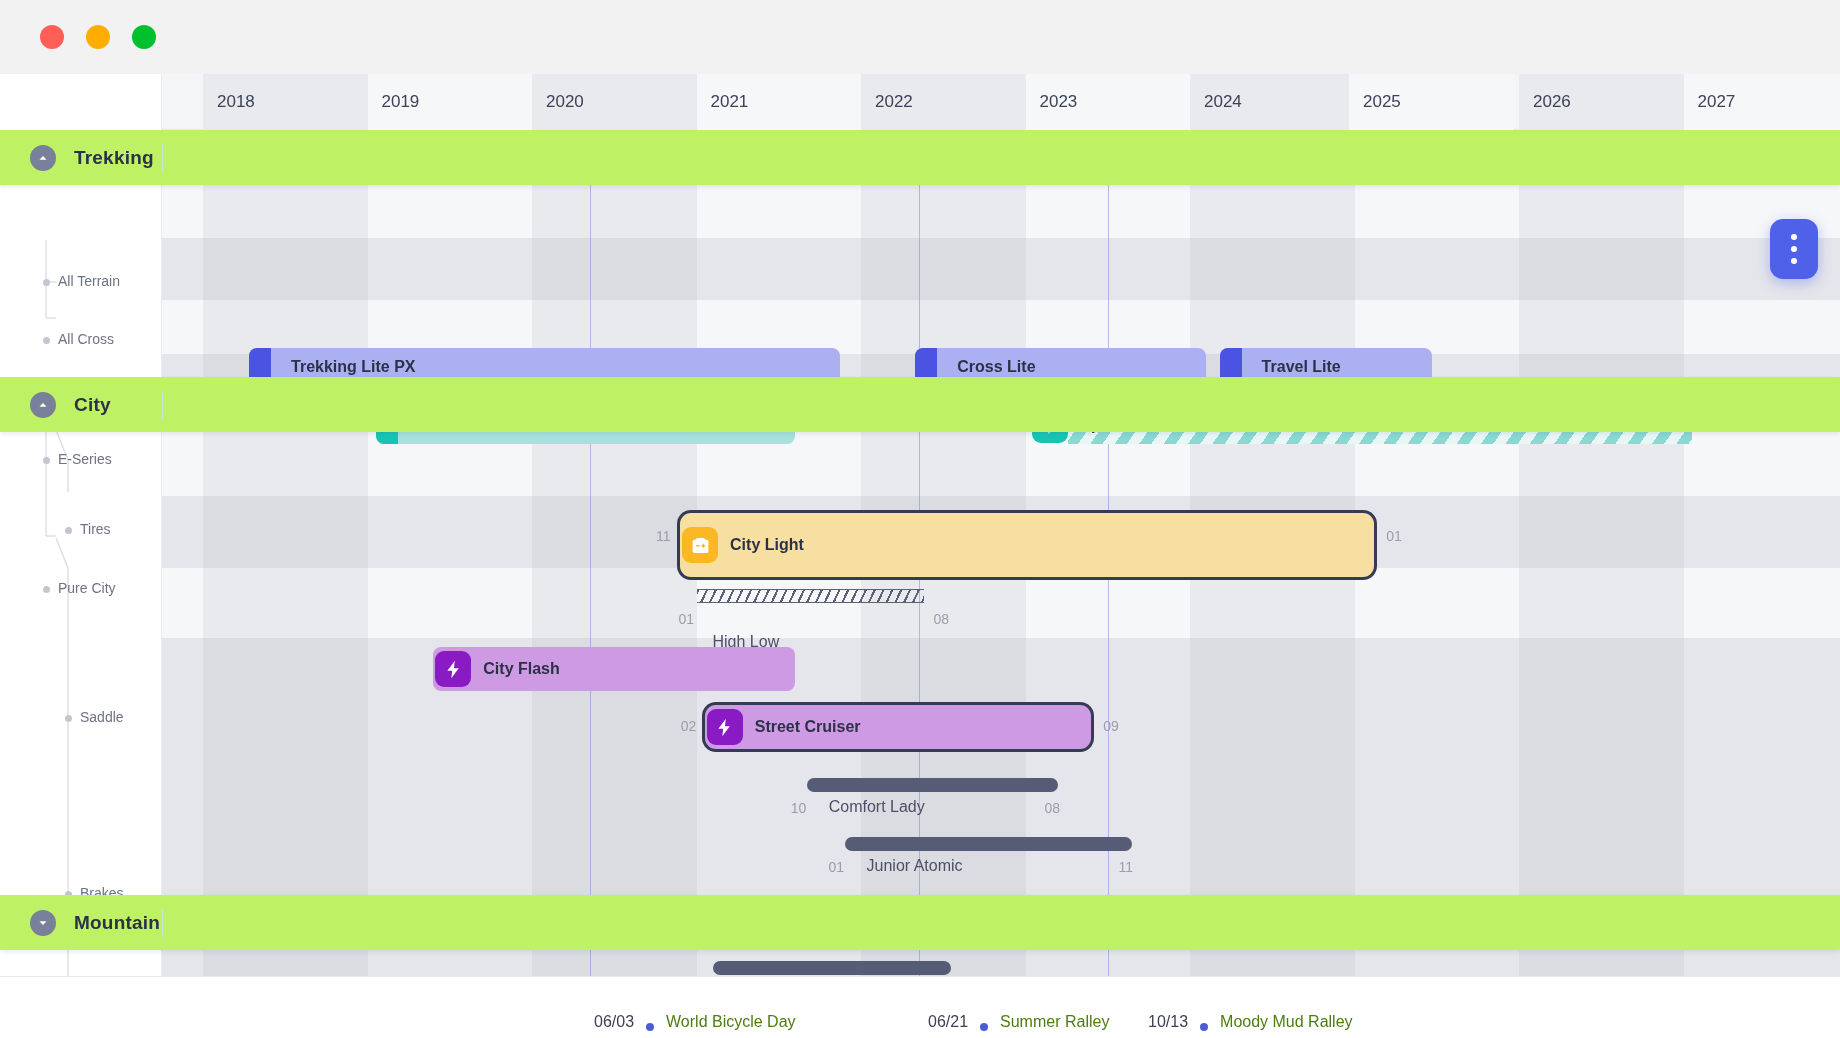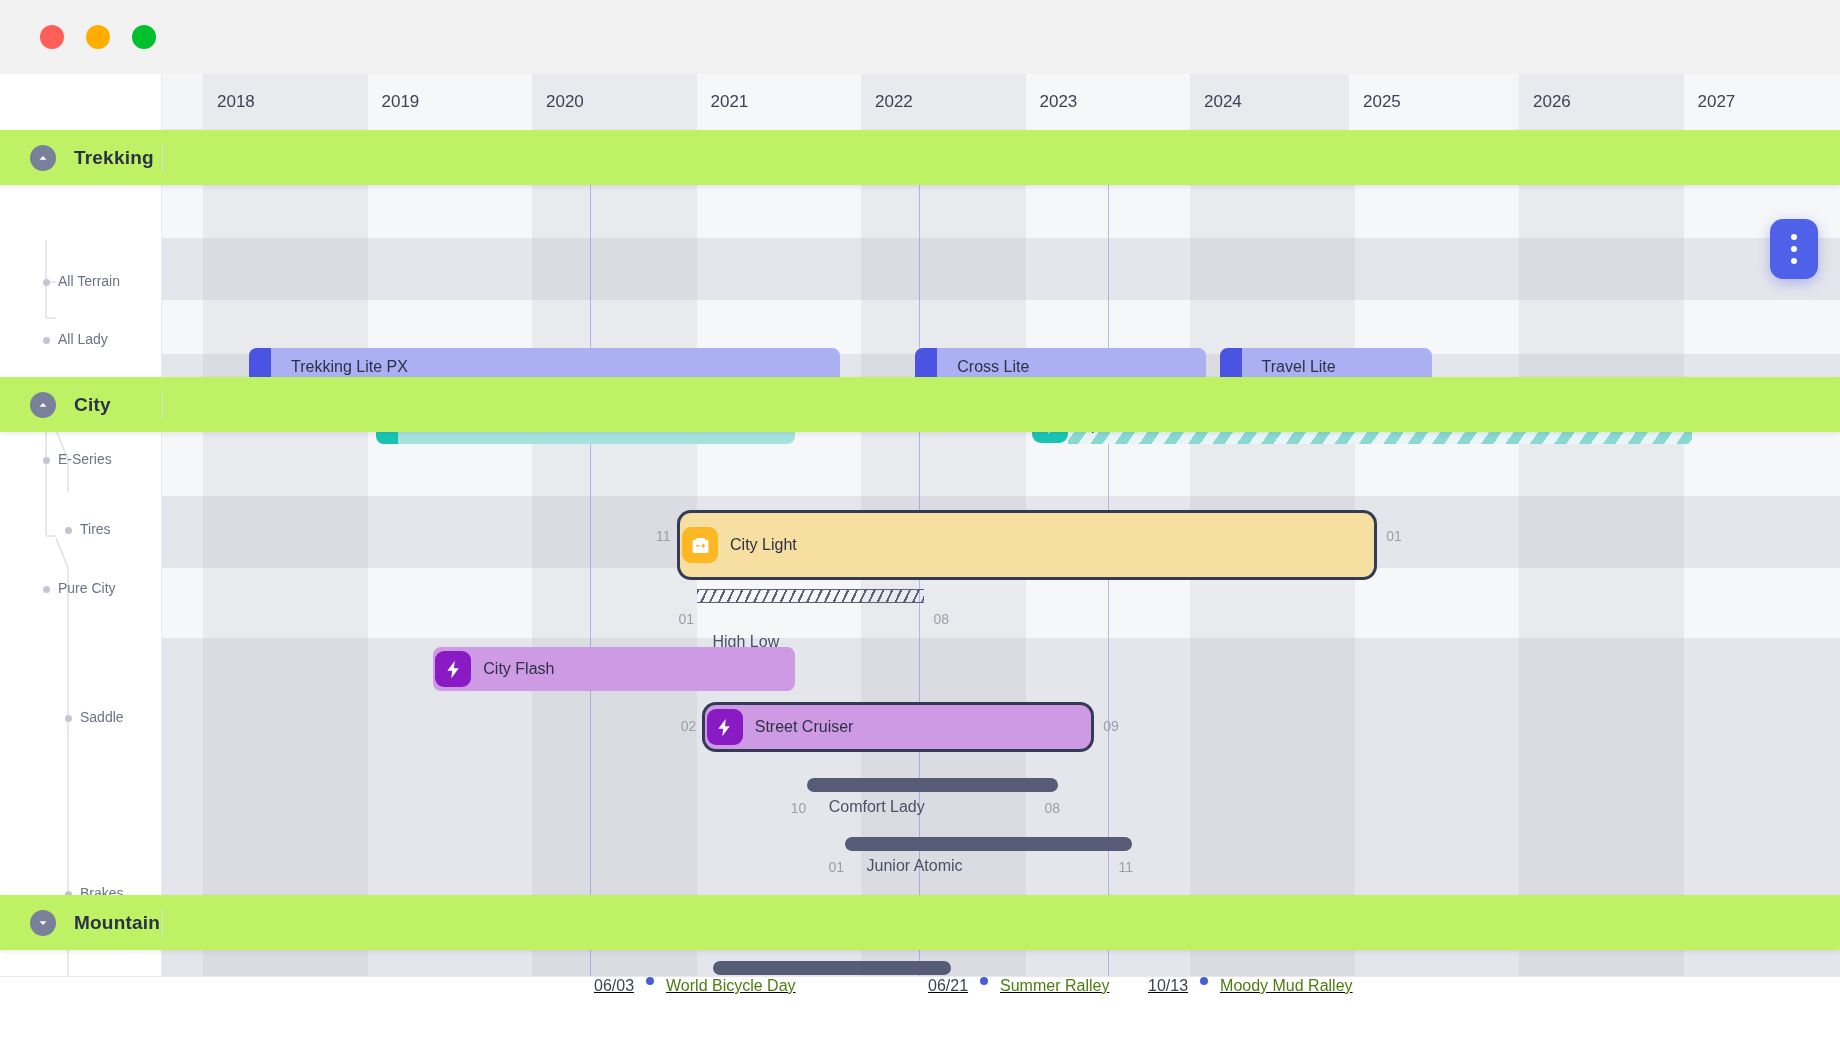--- a/index.html
+++ b/index.html
@@ -125,21 +125,21 @@
     background: #c3c6d1;
   }
 
   
   .bar {
     position: absolute; z-index: 6; border-radius: 8px;
     display: flex; align-items: center;
   }
   .bar-label {
     font-size: 16px; color: #2c3148; white-space: nowrap;
-    padding-left: 12px; font-weight: 400;
+    padding-left: 12px; font-weight: 700;
   }
   .bar-icon {
     width: 36px; height: 36px; border-radius: 9px;
     display: flex; align-items: center; justify-content: center;
     flex: 0 0 auto; margin-left: 2px;
   }
   .bar-icon svg { width: 21px; height: 21px; fill: #ffffff; }
   .bar.selected { box-shadow: 0 0 0 3px #343b55; border-radius: 11px; }
 
   .pill-cap {
@@ -172,21 +172,21 @@
   }
 
   
   .milestone-bar {
     position: absolute; left: 0; bottom: 0;
     width: 1840px; height: 62px;
     background: #ffffff;
     border-top: 1px solid #e7e8ec;
     z-index: 9;
   }
-  .ms { position: absolute; top: 0; height: 54px; display: flex; align-items: flex-start; text-decoration: underline; }
+  .ms { position: absolute; top: 0; height: 54px; display: flex; align-items: flex-end; }
   .ms-date { font-size: 16px; color: #3c4257; }
   .ms-pin {
     width: 8px; height: 8px; border-radius: 50%;
     background: #4b5dd6; margin: 0 12px;
   }
   .ms-name { font-size: 16px; color: #4d7c0f; }
 
   
   .fab {
     position: absolute; right: 22px; top: 145px;
@@ -269,21 +269,21 @@
           <path d="M46 298 L56 298" stroke="#dcdee5" stroke-width="1.4" fill="none"></path>
           <path d="M56 300 L68 330 L68 362" stroke="#dcdee5" stroke-width="1.4" fill="none"></path>
           <path d="M46 406 L56 406" stroke="#dcdee5" stroke-width="1.4" fill="none"></path>
           <path d="M56 408 L68 438 L68 672" stroke="#dcdee5" stroke-width="1.4" fill="none"></path>
           <path d="M68 672 L68 848" stroke="#dcdee5" stroke-width="1.4" fill="none"></path>
         </svg>
         <div id="tree-items">
             <div class="tree-bullet" style="left: 43px; top: 149px;"></div>
             <div class="tree-label" style="left: 58px; top: 143px;">All Terrain</div>
             <div class="tree-bullet" style="left: 43px; top: 207px;"></div>
-            <div class="tree-label" style="left: 58px; top: 201px;">All Lady</div>
+            <div class="tree-label" style="left: 58px; top: 201px;">All Cross</div>
             <div class="tree-bullet" style="left: 43px; top: 327px;"></div>
             <div class="tree-label" style="left: 58px; top: 321px;">E-Series</div>
             <div class="tree-bullet" style="left: 65px; top: 397px;"></div>
             <div class="tree-label" style="left: 80px; top: 391px;">Tires</div>
             <div class="tree-bullet" style="left: 43px; top: 456px;"></div>
             <div class="tree-label" style="left: 58px; top: 450px;">Pure City</div>
             <div class="tree-bullet" style="left: 65px; top: 585px;"></div>
             <div class="tree-label" style="left: 80px; top: 579px;">Saddle</div>
             <div class="tree-bullet" style="left: 65px; top: 761px;"></div>
             <div class="tree-label" style="left: 80px; top: 755px;">Brakes</div>

